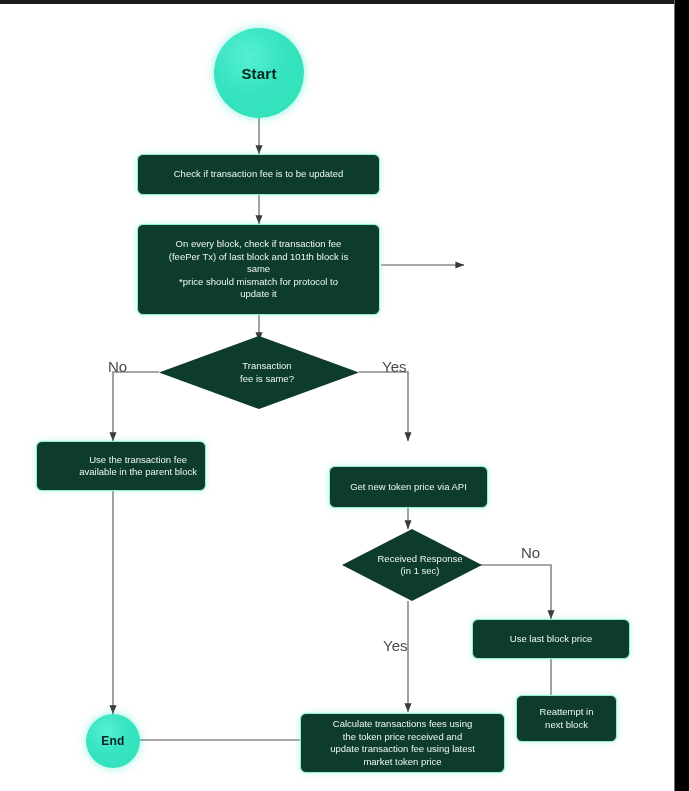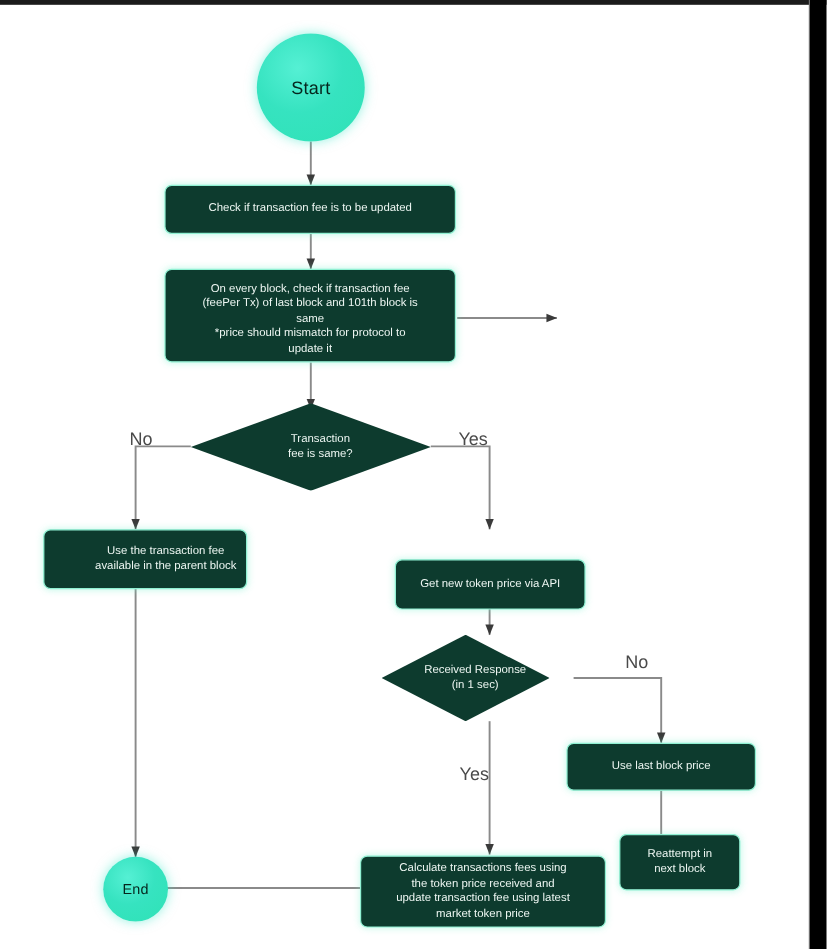--- a/index.html
+++ b/index.html
@@ -58,21 +58,21 @@
     display: flex;
     align-items: center;
     justify-content: center;
     text-align: center;
   }
 
   .terminal {
     border-radius: 50%;
     background: radial-gradient(circle at 38% 32%, #55f0d4 0%, #36e3c0 45%, #2fe2b6 100%);
     color: #05261d;
-    font-weight: normal;
+    font-weight: bold;
     box-shadow: 0 0 10px rgba(60, 230, 200, 0.55);
   }
   .terminal .label {
     font-size: 15px;
     letter-spacing: 0.2px;
   }
 
   .process {
     background: #0d3b2e;
     border: 1px solid #8ff0d2;
@@ -161,21 +161,21 @@
     </svg>
 
     <div class="node terminal" style="left:214px; top:28px; width:90px; height:90px;">
       <span class="label">Start</span>
     </div>
 
     <div class="node process" style="left:137px; top:154px; width:243px; height:41px;">
       <span class="label">Check if transaction fee is to be updated</span>
     </div>
 
-    <div class="node process" style="left:137px; top:224px; width:243px; height:78px;align-items:flex-end;">
+    <div class="node process" style="left:137px; top:224px; width:243px; height:91px;">
       <span class="label">On every block, check if transaction fee
 (feePer Tx) of last block and 101th block is
 same
 *price should mismatch for protocol to
 update it</span>
     </div>
 
 
     <div class="node decision" style="left:159px; top:336px; width:200px; height:73px;">
       <span class="diamond-bg"></span>
@@ -188,21 +188,21 @@
 
     <div class="node process" style="left:36px; top:441px; width:170px; height:50px;justify-content:flex-end;">
       <span class="label">Use the transaction fee
 available in the parent block</span>
     </div>
 
     <div class="node process" style="left:329px; top:466px; width:159px; height:42px;">
       <span class="label">Get new token price via API</span>
     </div>
 
-    <div class="node decision" style="left:318px; top:529px; width:140px; height:72px;">
+    <div class="node decision" style="left:342px; top:529px; width:140px; height:72px;">
       <span class="diamond-bg"></span>
       <span class="label">Received Response
 (in 1 sec)</span>
     </div>
 
     <span class="edge-label" style="left:521px; top:544px;">No</span>
     <span class="edge-label" style="left:383px; top:637px;">Yes</span>
 
     <div class="node process" style="left:472px; top:619px; width:158px; height:40px;">
       <span class="label">Use last block price</span>

